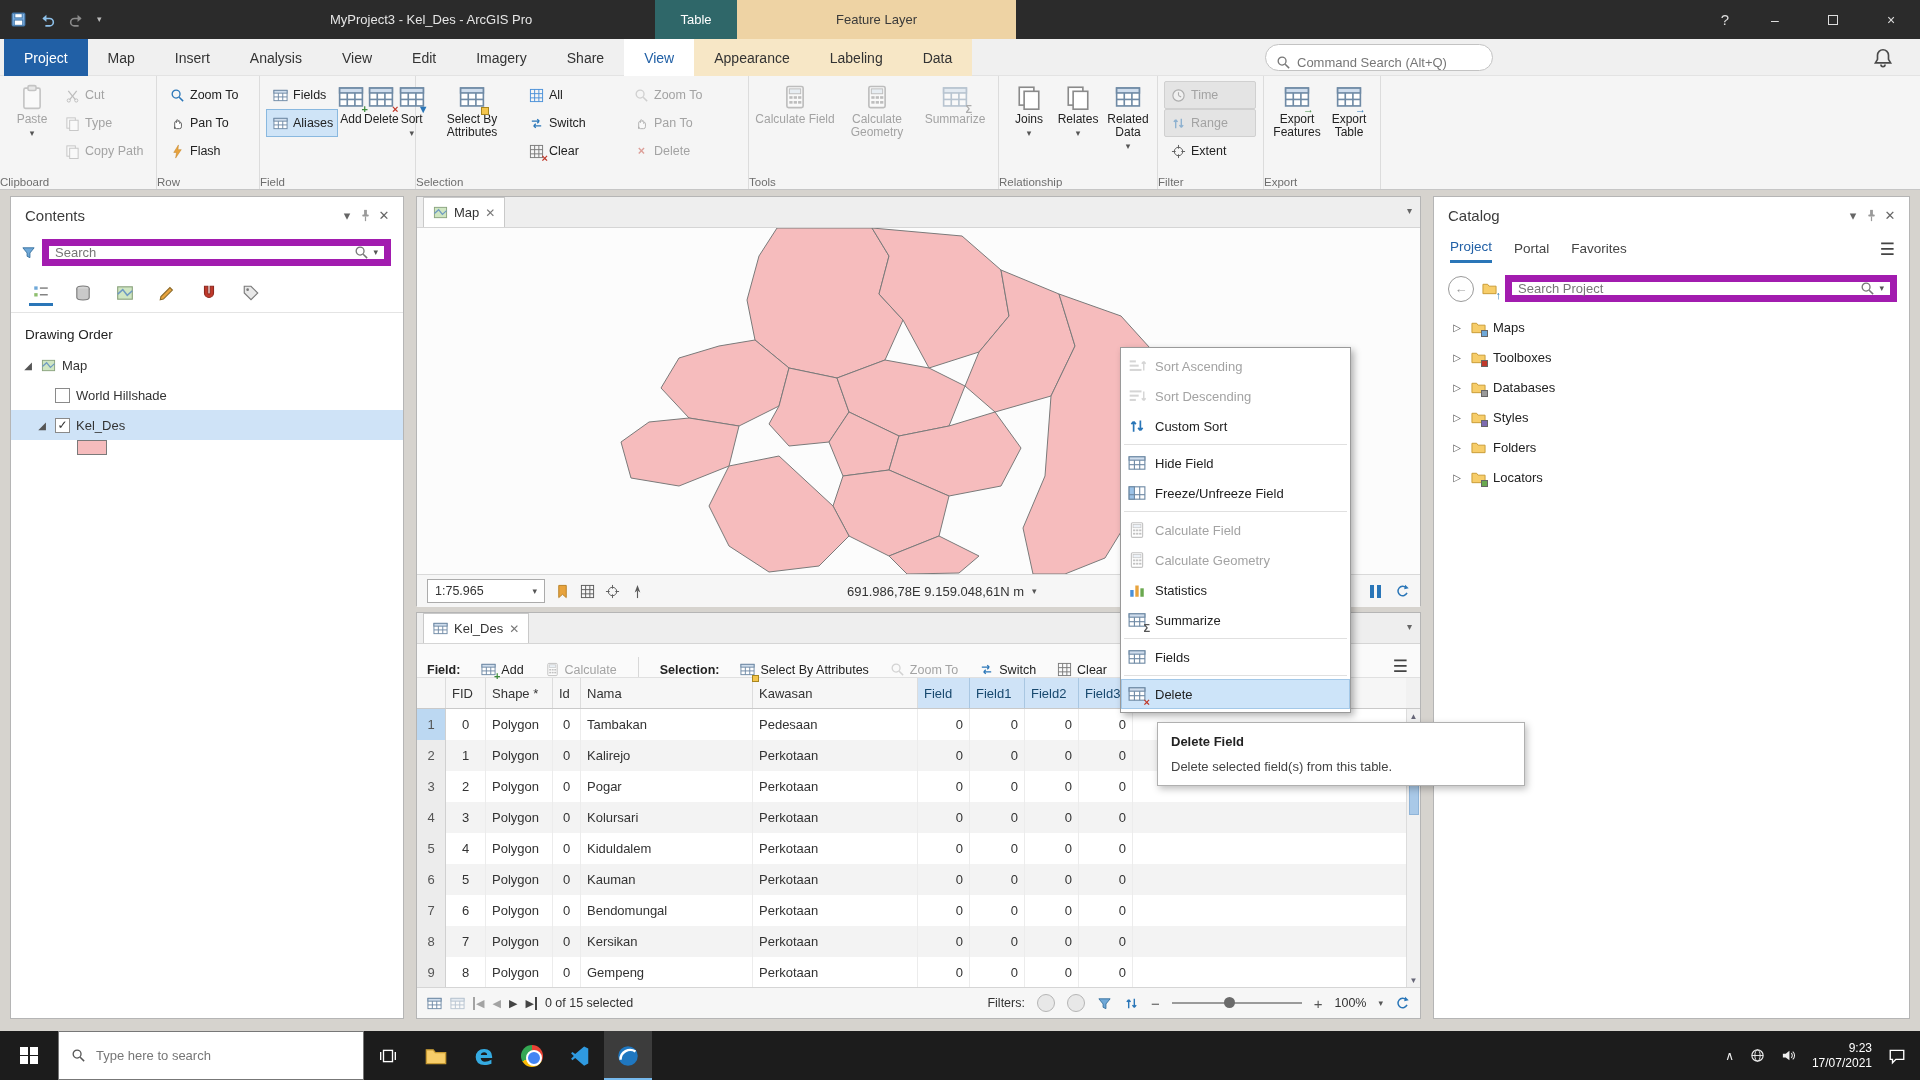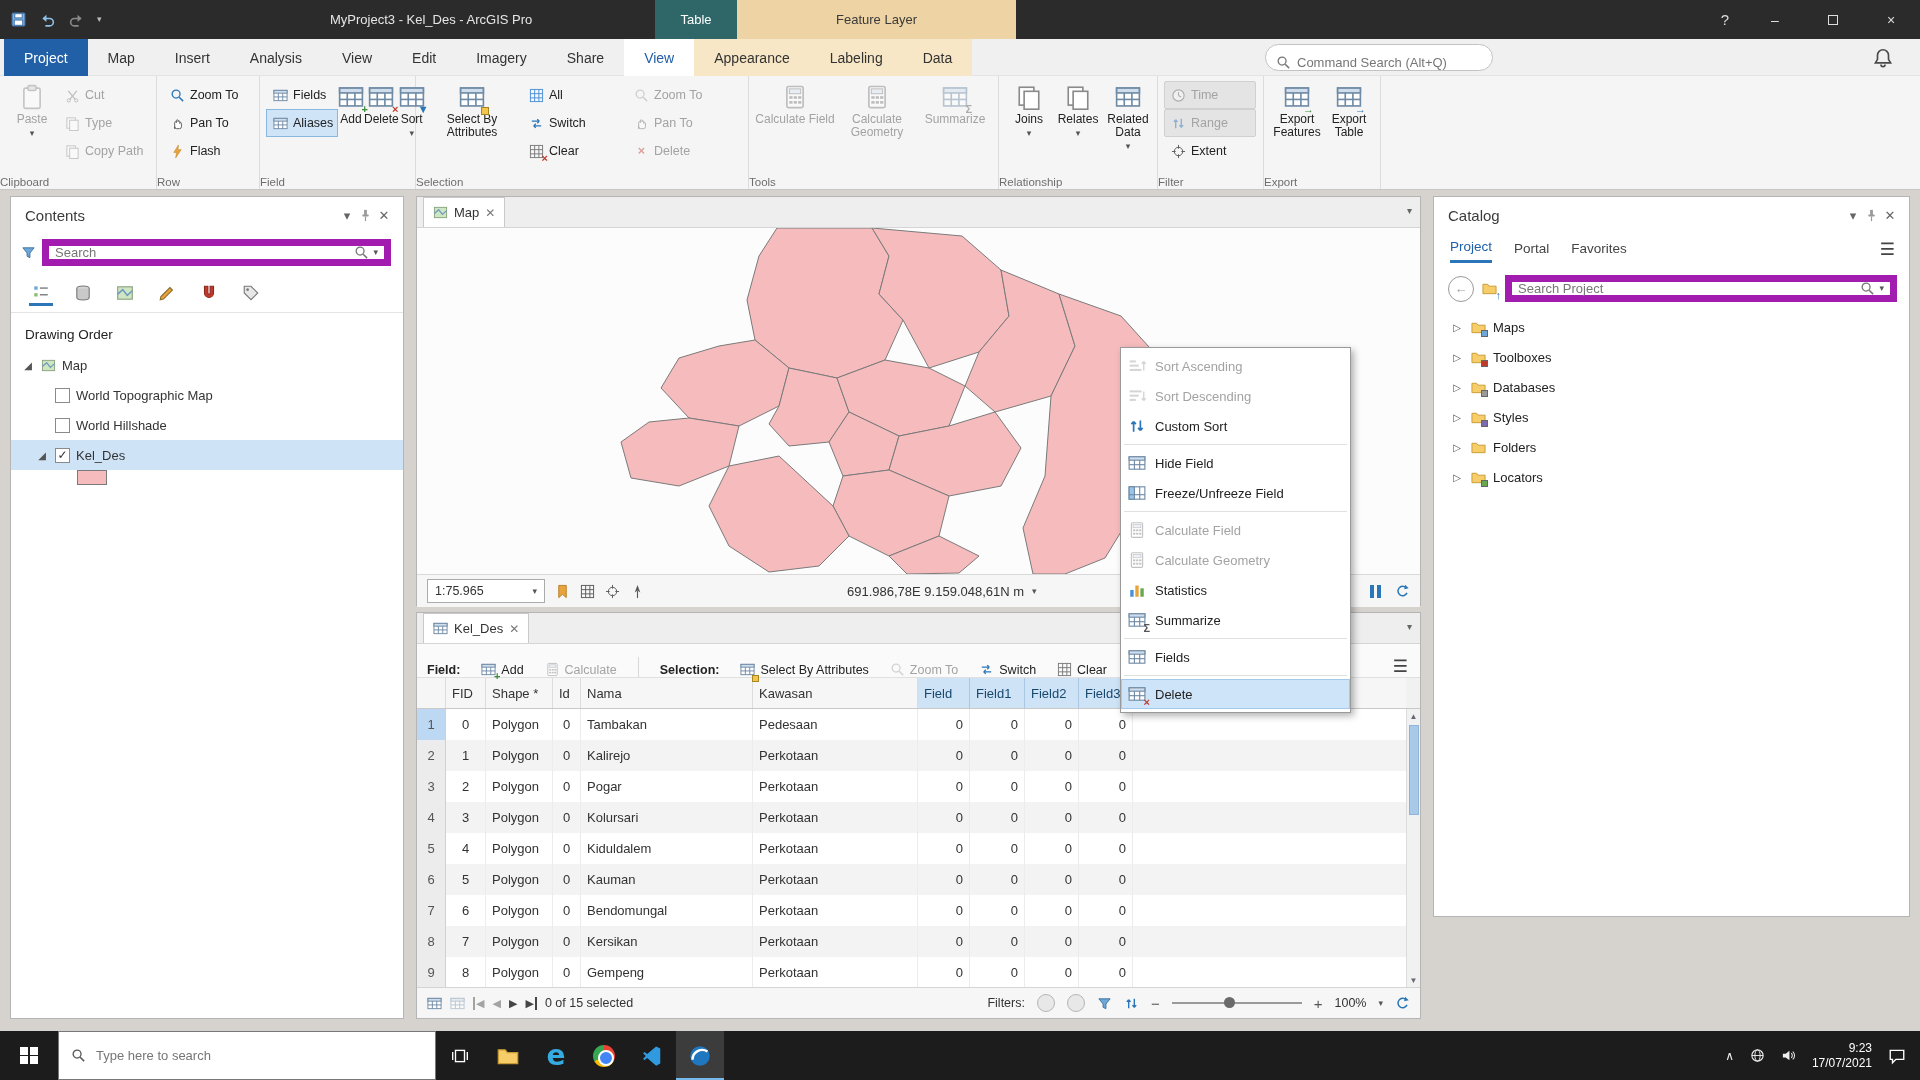--- a/index.html
+++ b/index.html
@@ -106,21 +106,21 @@
 .vthumb{width:10px;height:90px;background:#a9c9e8;border:1px solid #8fb4d8;margin-top:2px}
 .tstatus{height:31px;border-top:1px solid #d5d5d5;background:#f6f6f6;display:flex;align-items:center;gap:8px;padding:0 10px;font-size:12.5px;position:relative}
 .navic{color:#444;font-size:11px;display:inline-flex;align-items:center}
 .navic.first{border-left:2px solid currentColor;padding-left:1px}
 .navic.last{border-right:2px solid currentColor;padding-right:1px}
 .tstatus .rightside{position:absolute;right:10px;display:flex;align-items:center;gap:12px}
 .roundt{width:18px;height:18px;border-radius:50%;border:1px solid #b5b5b5;background:#e8e8e8}
 .slider{width:130px;height:2px;background:#9a9a9a;position:relative}
 .slider .knob{position:absolute;left:40%;top:-5px;width:11px;height:11px;border-radius:50%;background:#6a6a6a}
 
-.catalog{left:1433px;top:196px;width:477px;height:721px}
+.catalog{left:1433px;top:196px;width:477px;height:823px}
 .cattabs{display:flex;align-items:center;gap:22px;padding:4px 14px 0 16px;height:32px;font-size:13.5px;color:#444;position:relative}
 .cattab{padding-bottom:6px}
 .cattab.sel{color:#2160a6;border-bottom:3px solid #2a76b8}
 .cattabs .burger2{position:absolute;right:14px;top:6px;font-size:17px;color:#444}
 .catsearch{display:flex;align-items:center;gap:8px;padding:10px 12px 10px 14px}
 .circbtn{width:26px;height:26px;border-radius:50%;border:1px solid #9a9a9a;display:flex;align-items:center;justify-content:center;color:#9a9a9a;font-size:13px;flex:0 0 auto}
 .catrow{display:flex;align-items:center;gap:7px;height:30px;padding-left:16px;font-size:13px;color:#222}
 .badge{position:absolute;right:-2px;bottom:-2px;width:7px;height:7px;border:1px solid #666}
 
 .ctxmenu{position:absolute;left:1120px;top:347px;width:231px;background:#fff;border:1px solid #9a9a9a;box-shadow:3px 3px 7px rgba(0,0,0,.3);padding:3px 0;z-index:50}
@@ -128,21 +128,21 @@
 .mi.hl{background:#cde4f9;outline:1px solid #a3c8e8;outline-offset:-1px}
 .msep{height:1px;background:#e0e0e0;margin:3px 3px}
 .ttip{position:absolute;left:1157px;top:722px;width:368px;background:#fff;border:1px solid #b0b0b0;box-shadow:2px 3px 7px rgba(0,0,0,.25);padding:11px 13px;z-index:60}
 .ttip .t{font-weight:bold;font-size:13px;margin-bottom:10px;color:#222}
 .ttip .b{font-size:13px;color:#444}
 
 .taskbar{position:absolute;left:0;top:1031px;width:1920px;height:49px;background:#1c1c1c;display:flex;align-items:center;z-index:100;color:#eee}
 .startbtn{width:58px;height:49px;display:flex;align-items:center;justify-content:center}
 .winlogo{display:grid;grid-template-columns:8px 8px;grid-template-rows:8px 8px;gap:1.5px}
 .winlogo i{background:#fff}
-.tsearch{width:378px;height:49px;background:#fff;border:1px solid #777;display:flex;align-items:center;gap:10px;padding:0 12px;color:#555}
+.tsearch{width:306px;height:49px;background:#fff;border:1px solid #777;display:flex;align-items:center;gap:10px;padding:0 12px;color:#555}
 .tsearch input{border:none;outline:none;background:transparent;font:inherit;color:#555;width:280px}
 .tapp{width:48px;height:49px;display:flex;align-items:center;justify-content:center}
 .tapp.active{background:#3c3c3c;box-shadow:inset 0 -2px 0 #76b9ed}
 .tray{margin-left:auto;display:flex;align-items:center;gap:16px;padding-right:14px}
 .tray .ic{color:#eee}
 .clockblk{text-align:right;font-size:12px;line-height:15px;color:#fff}
 .chromeic{width:22px;height:22px;border-radius:50%;background:conic-gradient(#ea4335 0 120deg,#fbbc05 120deg 240deg,#34a853 240deg 360deg);position:relative}
 .chromeic::after{content:"";position:absolute;left:5px;top:5px;width:12px;height:12px;border-radius:50%;background:#4285f4;border:2px solid #fff}
 .edgetext{color:#35abe2;font-size:28px;font-weight:bold;line-height:28px;font-family:"DejaVu Sans",sans-serif}
 </style>
@@ -793,24 +793,20 @@
       <span class="expander">◢</span>
       <span class="ic sm">
           <svg>
             <use href="#i-mapthumb"></use>
           </svg>
         </span>
       <span>Map</span>
     </div>
     <div class="lrow indent">
       <span class="cb"></span>
-      <span>World Topographic Map</span>
-    </div>
-    <div class="lrow indent">
-      <span class="cb"></span>
       <span>World Hillshade</span>
     </div>
     <div class="lrow sel" style="padding-left:24px">
       <span class="expander">◢</span>
       <span class="cb">✓</span>
       <span>Kel_Des</span>
     </div>
     <div class="swatch"></div>
   </div>
 
@@ -1339,20 +1335,24 @@
         <span class="ic">
           <svg>
             <use href="#i-table"></use>
           </svg>
           <span class="ov" style="color:#c0392b">×</span>
         </span>
         <span>Delete</span>
       </div>
   </div>
 
+  <div class="ttip">
+    <div class="t">Delete Field</div>
+    <div class="b">Delete selected field(s) from this table.</div>
+  </div>
 
   <div class="taskbar">
     <div class="startbtn">
       <span class="winlogo">
           <i></i>
           <i></i>
           <i></i>
           <i></i>
         </span>
     </div>

